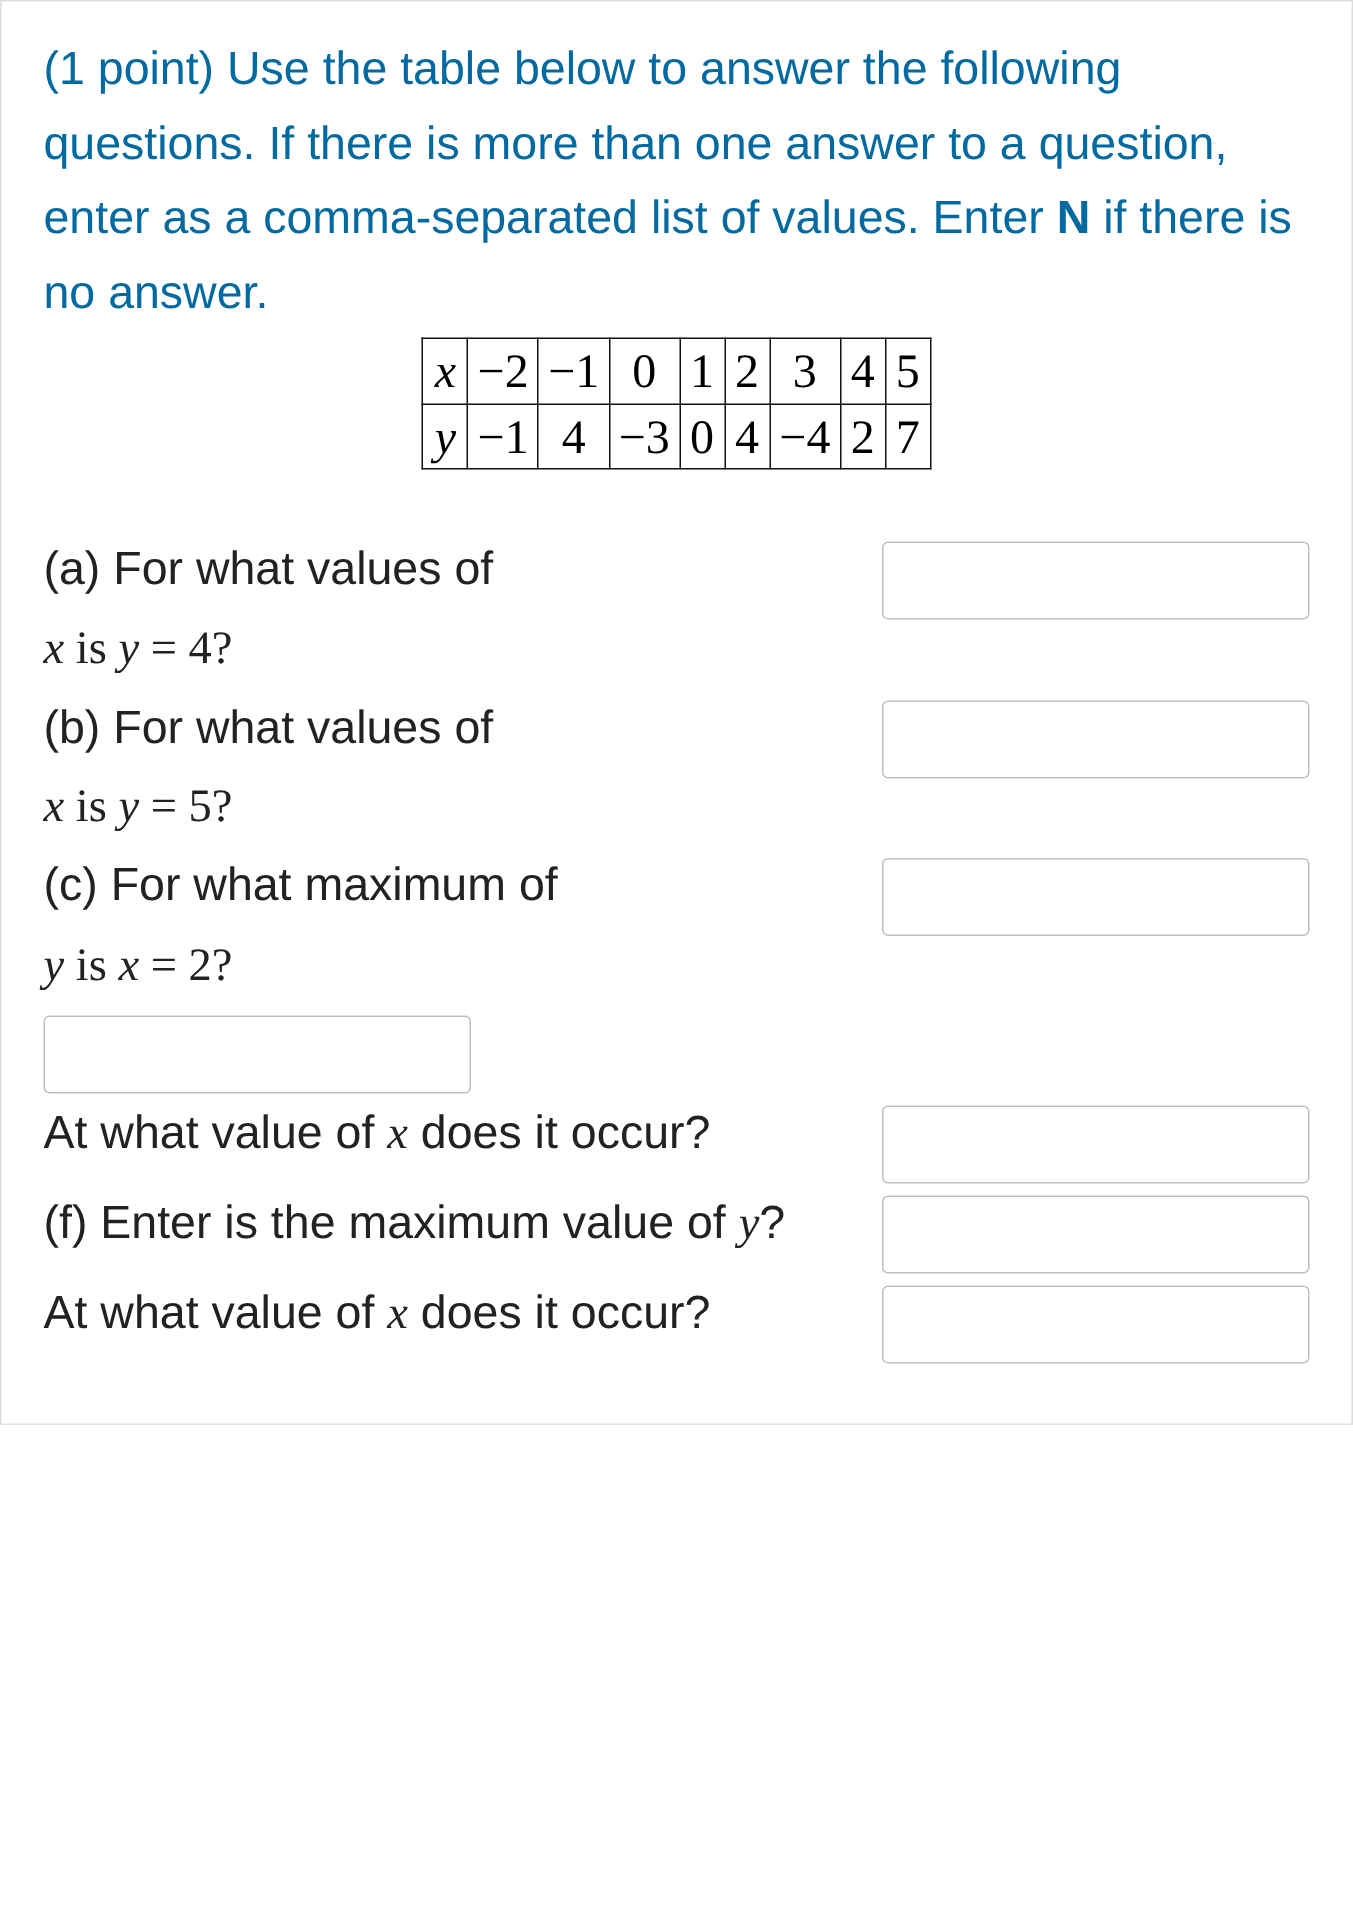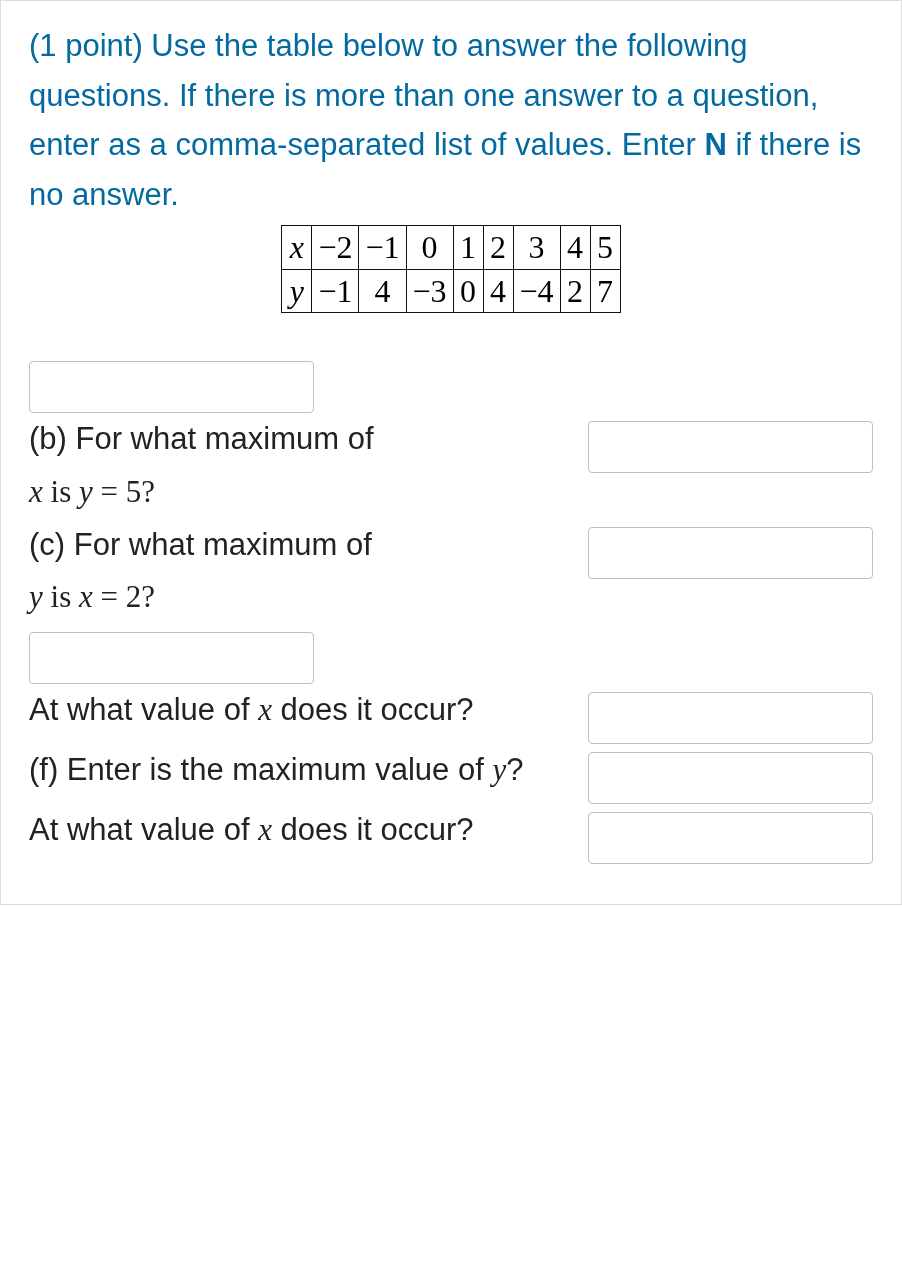--- a/index.html
+++ b/index.html
@@ -112,28 +112,32 @@
         <td>2</td>
         <td>7</td>
       </tr>
     </tbody>
       </table>
   </div>
 
   <div class="questions">
 
     <div class="qrow">
+      <div class="qtext">
+        <span>(a) For what values of</span><br>
+        <span class="mathit">x</span><span class="mathrm"> is </span><span class="mathit">y</span><span class="mathrm"> = 4?</span>
+      </div>
       <div class="qinput">
         <input class="answer" type="text" value="" style="">
       </div>
     </div>
 
     <div class="qrow">
       <div class="qtext">
-        <span>(b) For what maximum of</span><br>
+        <span>(b) For what values of</span><br>
         <span class="mathit">x</span><span class="mathrm"> is </span><span class="mathit">y</span><span class="mathrm"> = 5?</span>
       </div>
       <div class="qinput">
         <input class="answer" type="text" value="" style="">
       </div>
     </div>
 
     <div class="qrow">
       <div class="qtext">
         <span>(c) For what maximum of</span><br>

